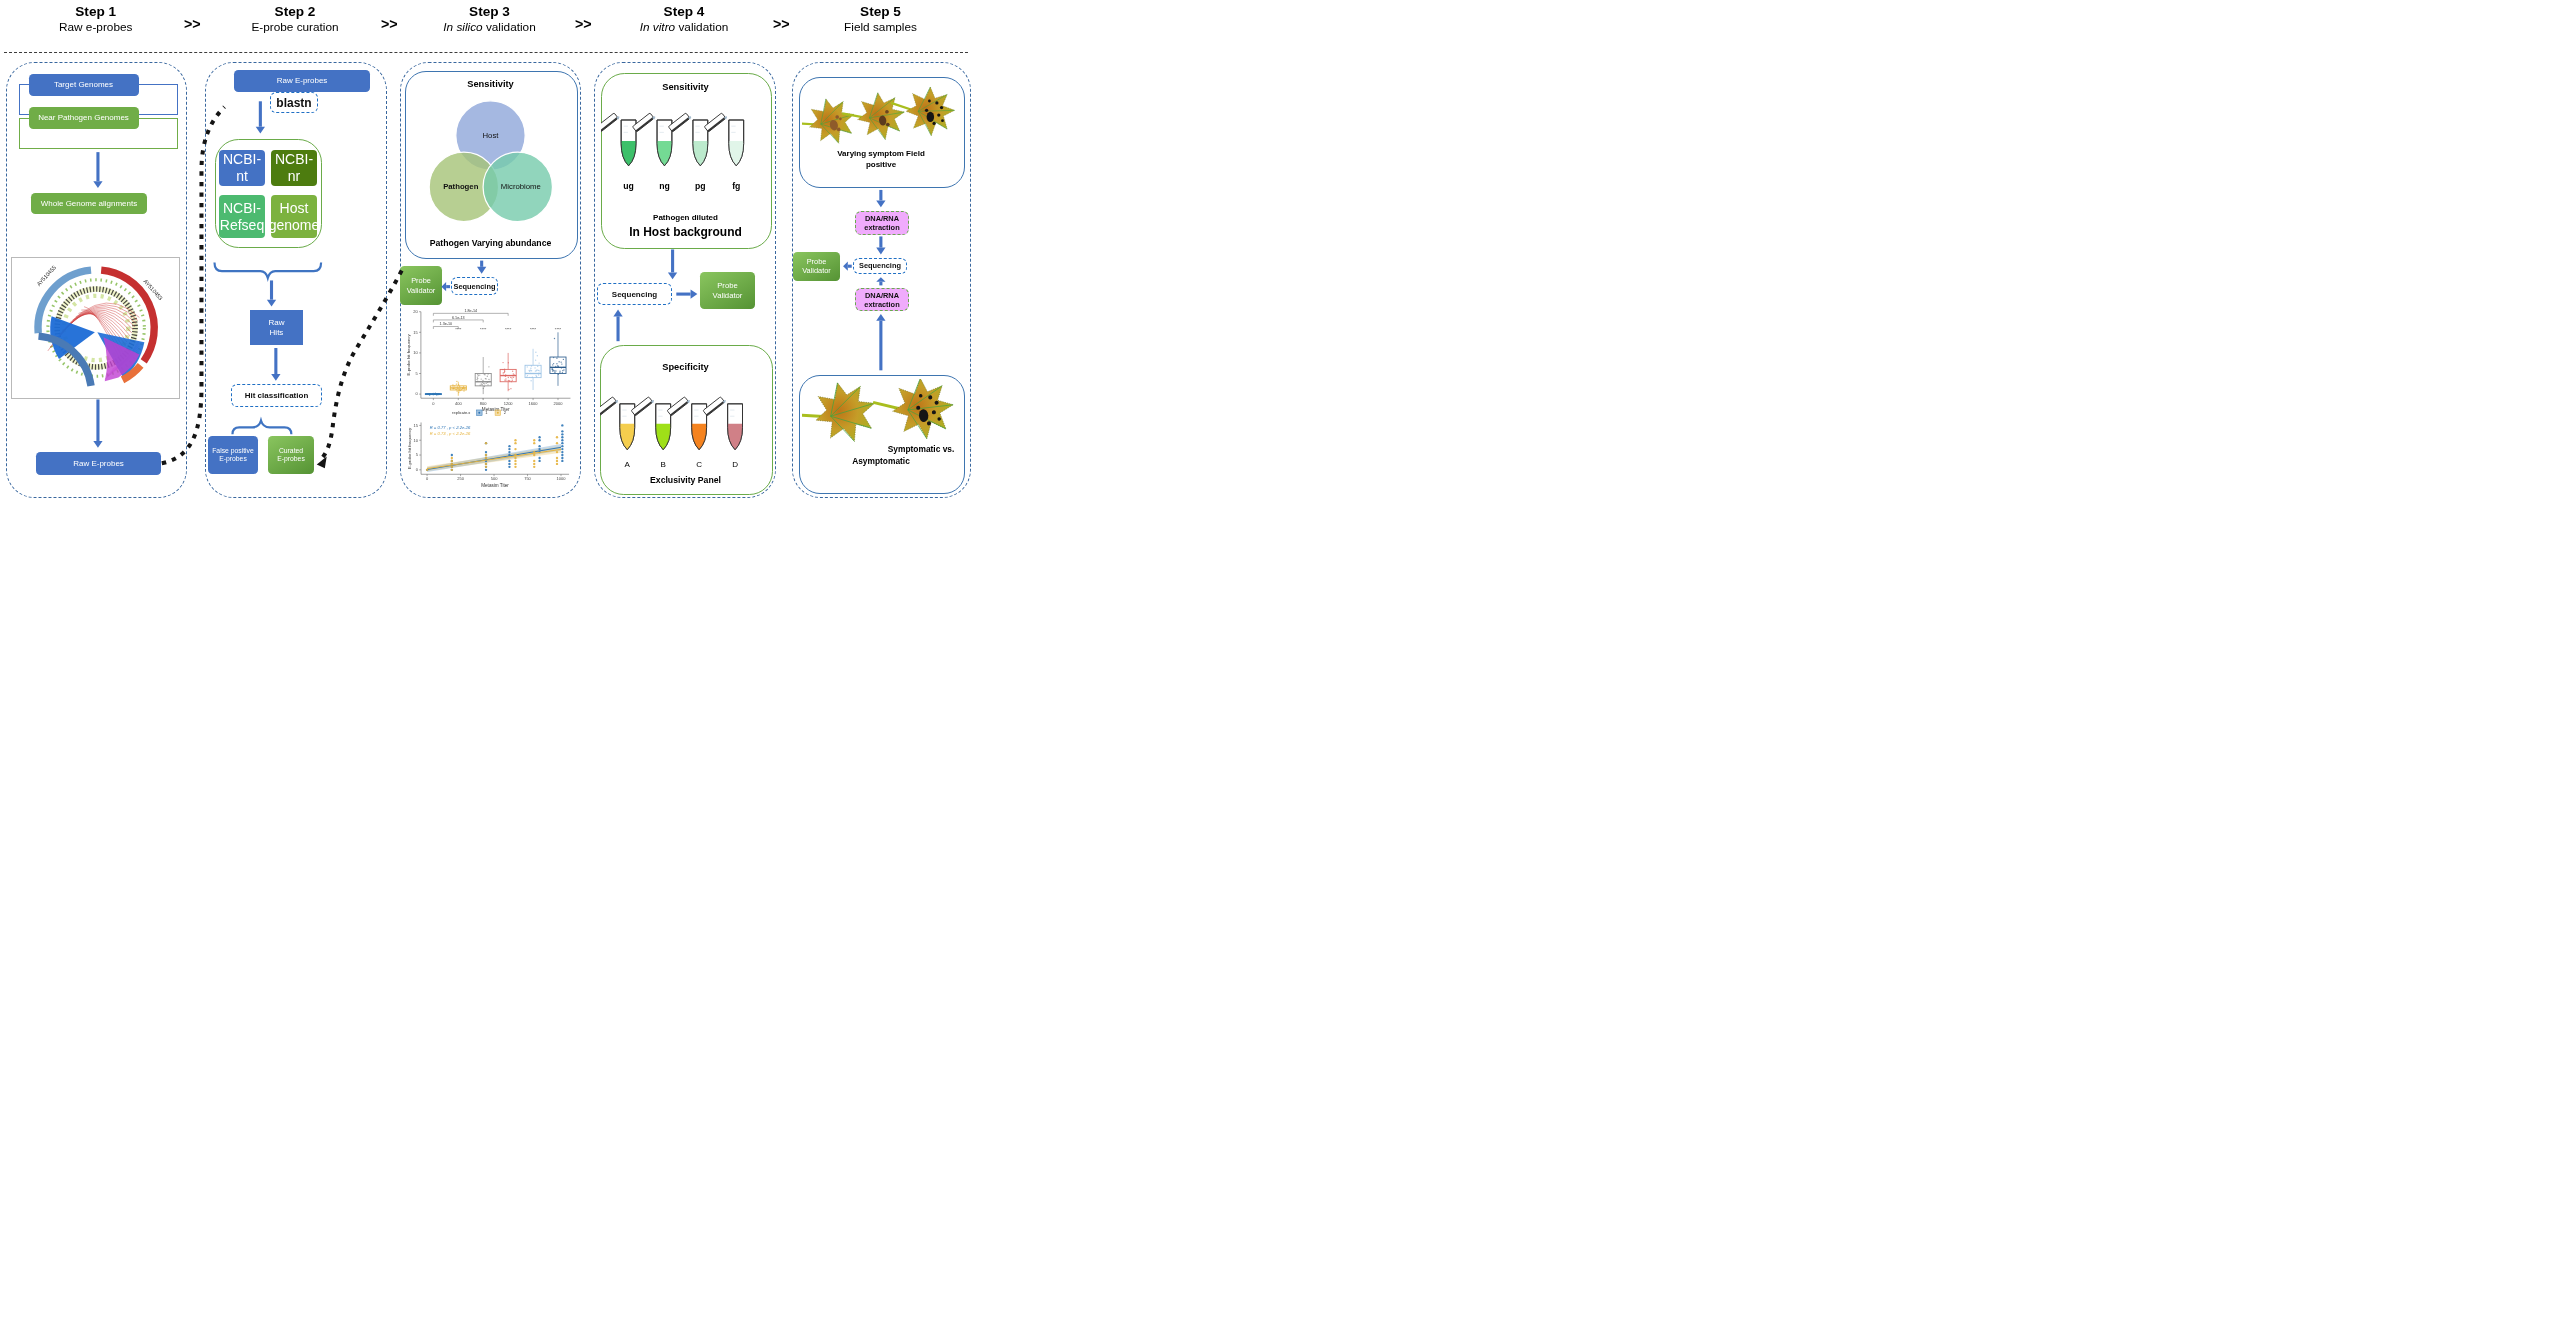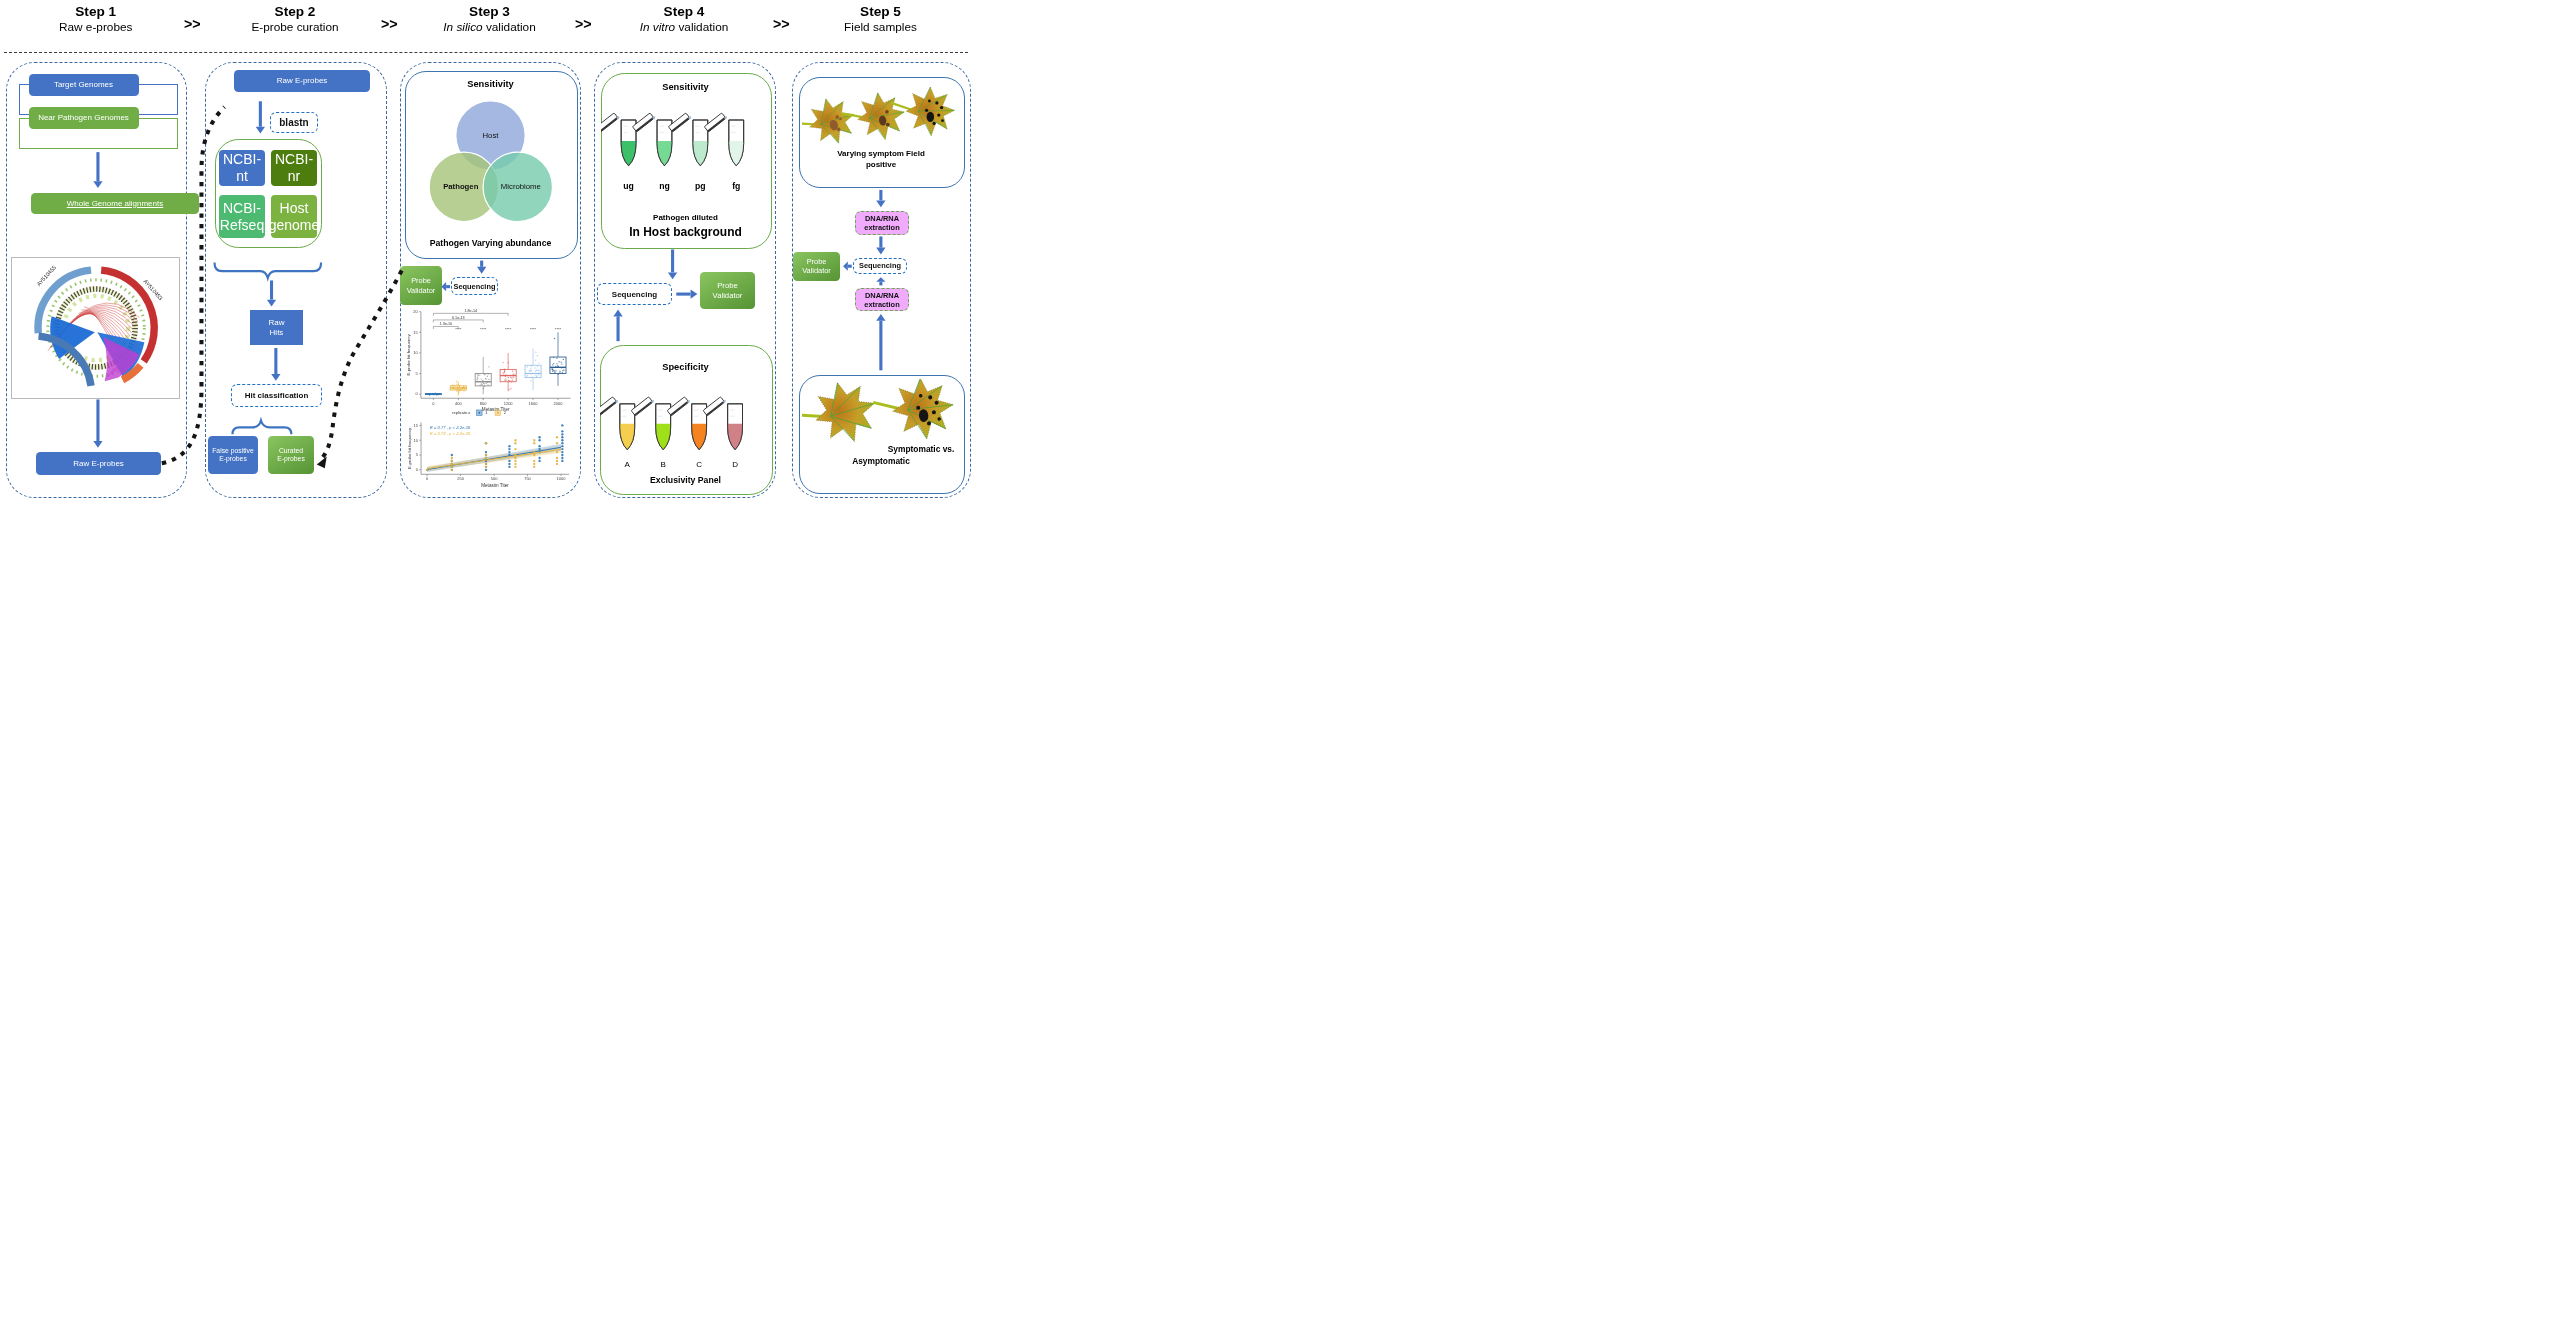--- a/index.html
+++ b/index.html
@@ -61,21 +61,21 @@
   <div class="col" style="left:6.2px;top:62px;width:179px;height:434px;"></div>
   <div class="col" style="left:205px;top:62px;width:180px;height:434px;"></div>
   <div class="col" style="left:400px;top:62px;width:179px;height:434px;"></div>
   <div class="col" style="left:594px;top:62px;width:180px;height:434px;"></div>
   <div class="col" style="left:792px;top:62px;width:177px;height:434px;"></div>
 
   <div class="outline-box" style="left:19px;top:84px;width:157px;height:28.5px;border-color:#4472C4;"></div>
   <div class="btn btn-blue" style="left:28.5px;top:74px;width:110px;height:22px;z-index:2;">Target Genomes</div>
   <div class="outline-box" style="left:19px;top:118px;width:157px;height:28.5px;border-color:#70AD47;"></div>
   <div class="btn btn-green" style="left:28.5px;top:107px;width:110px;height:22px;z-index:2;">Near Pathogen Genomes</div>
-  <div class="btn btn-green" style="left:31px;top:193px;width:168px;height:21px;text-decoration:underline;">Whole Genome alignments</div>
+  <div class="btn btn-green" style="left:31px;top:193px;width:116px;height:21px;">Whole Genome alignments</div>
 
   <div class="circos-panel" style="left:11px;top:257px;width:167px;height:140px;">
     <svg width="167" height="140" viewBox="0 0 270 226">
       <circle cx="136" cy="113" r="78" fill="none" stroke="#8CBF5A" stroke-width="5" stroke-dasharray="2.5 6" opacity="0.9"></circle>
       <circle cx="136" cy="113" r="63" fill="none" stroke="#EFF3C9" stroke-width="9"></circle>
       <circle cx="136" cy="113" r="63" fill="none" stroke="#2b2b2b" stroke-width="9" stroke-dasharray="2 3.2" opacity="0.85"></circle>
       <circle cx="136" cy="113" r="52" fill="none" stroke="#CFE39A" stroke-width="7" stroke-dasharray="5 7" opacity="0.9"></circle>
       <g id="circos-chords">
           <path d="M58,150 Q136,30 206,96" fill="none" stroke="#D04040" stroke-width="1.5" opacity="0.5"></path>
           <path d="M62.5,144.5 Q136,34 203.5,101" fill="none" stroke="#D04040" stroke-width="1.5" opacity="0.5"></path>
@@ -105,21 +105,21 @@
       <path d="M208,173.4 A94,94 0 0 1 178.7,196.8" fill="none" stroke="#E8703A" stroke-width="12"></path>
       <path d="M127.8,206.6 A94,94 0 0 0 42.9,126.1" fill="none" stroke="#4A7AB5" stroke-width="12"></path>
       <text x="44" y="46" font-size="9" fill="#222" transform="rotate(-48 44 46)">AY510455</text>
       <text x="212" y="38" font-size="9" fill="#222" transform="rotate(48 212 38)">AY510453</text>
     </svg>
   </div>
 
   <div class="btn btn-blue" style="left:36px;top:452px;width:125px;height:23px;">Raw E-probes</div>
 
   <div class="btn btn-blue" style="left:234px;top:70px;width:136px;height:22px;">Raw E-probes</div>
-  <div class="dash-blue" style="left:270px;top:112px;width:46px;height:19px;font-size:10px;">blastn</div>
+  <div class="dash-blue" style="left:270px;top:92px;width:46px;height:19px;font-size:12px;">blastn</div>
   <div class="cont-green" style="left:215px;top:139px;width:105px;height:107px;"></div>
   <div class="grid-cell" style="left:219px;top:150px;width:46px;height:36px;background:#4472C4;">NCBI-nt</div>
   <div class="grid-cell" style="left:271px;top:150px;width:46px;height:36px;background:#4d7c0f;">NCBI-nr</div>
   <div class="grid-cell multiline" style="left:219px;top:195px;width:46px;height:43px;background:#4CBA70;">NCBI-
 Refseq</div>
   <div class="grid-cell multiline" style="left:271px;top:195px;width:46px;height:43px;background:#7CB23F;">Host
 genome</div>
   <div class="btn btn-blue multiline" style="left:250px;top:310px;width:53px;height:35px;border-radius:0;font-size:8px;">Raw
 Hits</div>
   <div class="dash-blue" style="left:231px;top:384px;width:89px;height:21px;font-size:8px;">Hit classification</div>

